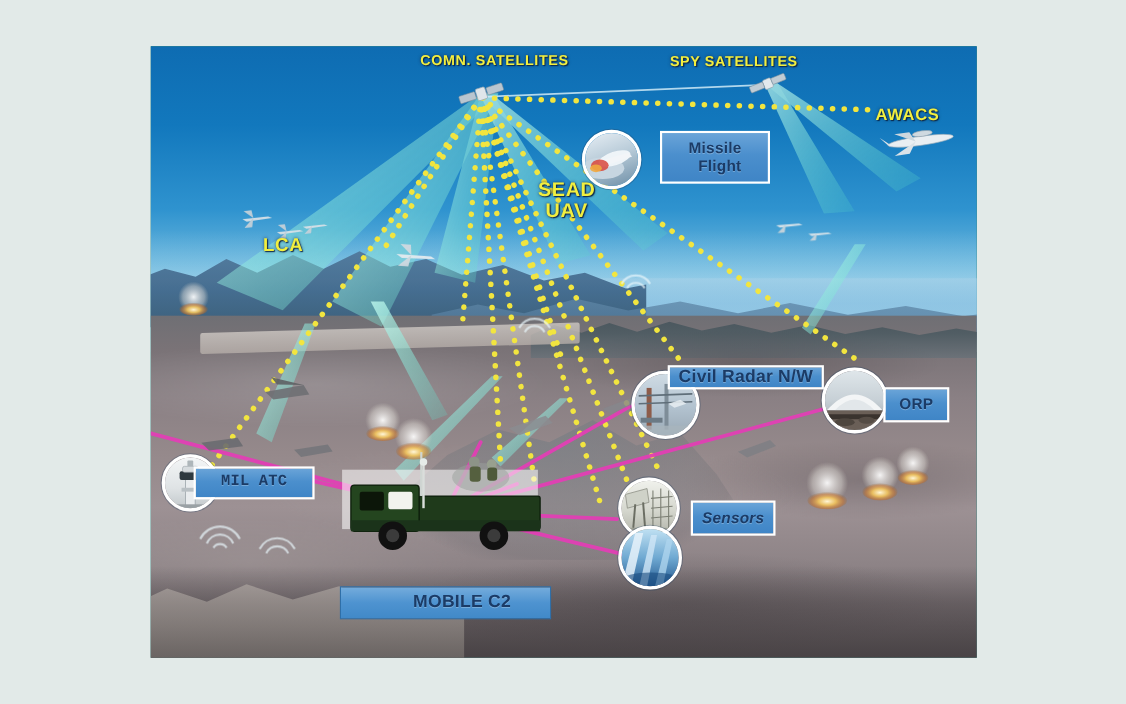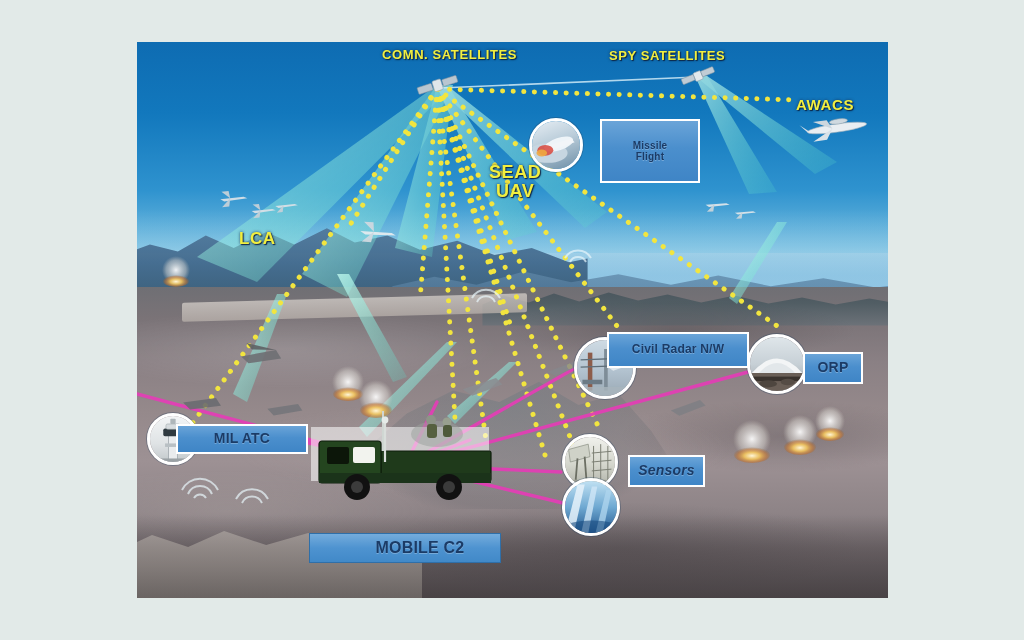--- a/index.html
+++ b/index.html
@@ -442,29 +442,29 @@
         <polygon points="34,58 46,10 52,10 42,58" fill="#aed4ee" opacity=".8"></polygon>
         <ellipse cx="30" cy="52" rx="30" ry="8" fill="#1b4d80" opacity=".6"></ellipse>
       </svg>
     </div>
 
     <div class="ytitle" style="left:245px;top:5px;font-size:13px;">COMN. SATELLITES</div>
     <div class="ytitle" style="left:472px;top:6px;font-size:13px;">SPY SATELLITES</div>
     <div class="ytitle" style="left:659px;top:54px;font-size:15px;">AWACS</div>
     <div class="ytitle" style="left:352px;top:121px;font-size:18px;line-height:1.05;text-align:center;">SEAD
 UAV</div>
-    <div class="ytitle" style="left:102px;top:187px;font-size:17px;">LCA</div>
-
-    <div class="callout" style="left:463px;top:77px;width:100px;height:64px;font-size:10px;white-space:pre-line;">Missile
+    <div class="ytitle" style="left:102px;top:171px;font-size:17px;">LCA</div>
+
+    <div class="callout" style="left:463px;top:77px;width:100px;height:48px;font-size:14px;white-space:pre-line;text-align:right;">Missile
 Flight</div>
 
-    <div class="callout" style="left:470px;top:290px;width:142px;height:36px;font-size:12px;">Civil Radar N/W</div>
+    <div class="callout" style="left:470px;top:290px;width:142px;height:22px;font-size:16px;">Civil Radar N/W</div>
 
     <div class="callout" style="left:666px;top:310px;width:60px;height:32px;font-size:14px;">ORP</div>
 
-    <div class="callout" style="left:39px;top:382px;width:132px;height:30px;font-size:14px;">MIL ATC</div>
+    <div class="callout" style="left:39px;top:382px;width:110px;height:30px;font-size:14px;font-family:Liberation Mono, monospace;">MIL ATC</div>
 
     <div class="callout" style="left:491px;top:413px;width:77px;height:32px;font-size:14px;font-style:italic;">Sensors</div>
 
     <div class="callout flat" style="left:172px;top:491px;width:192px;height:30px;font-size:16px;">MOBILE C2</div>
 
   </div>
 </div>
 
 </body></html>

